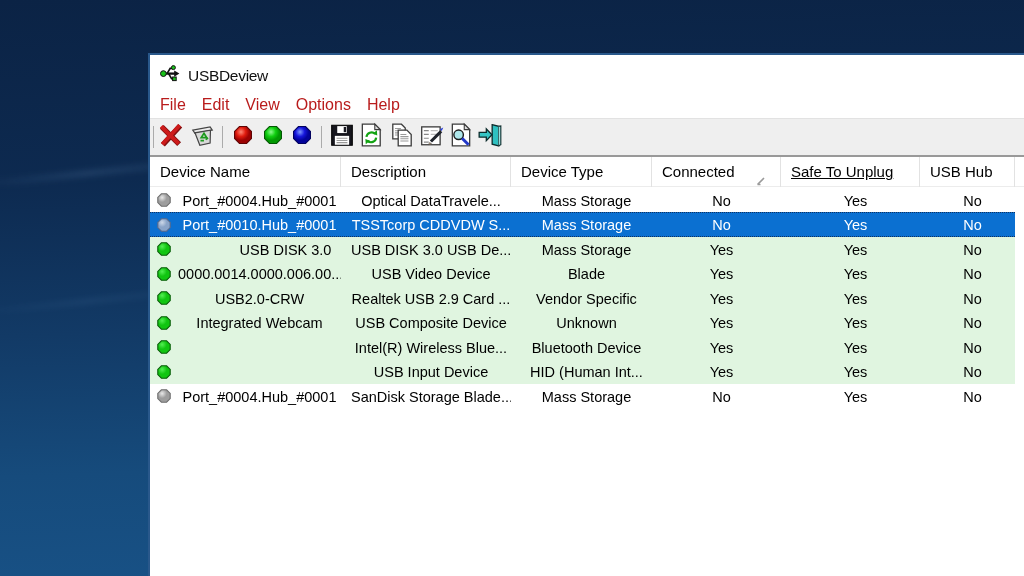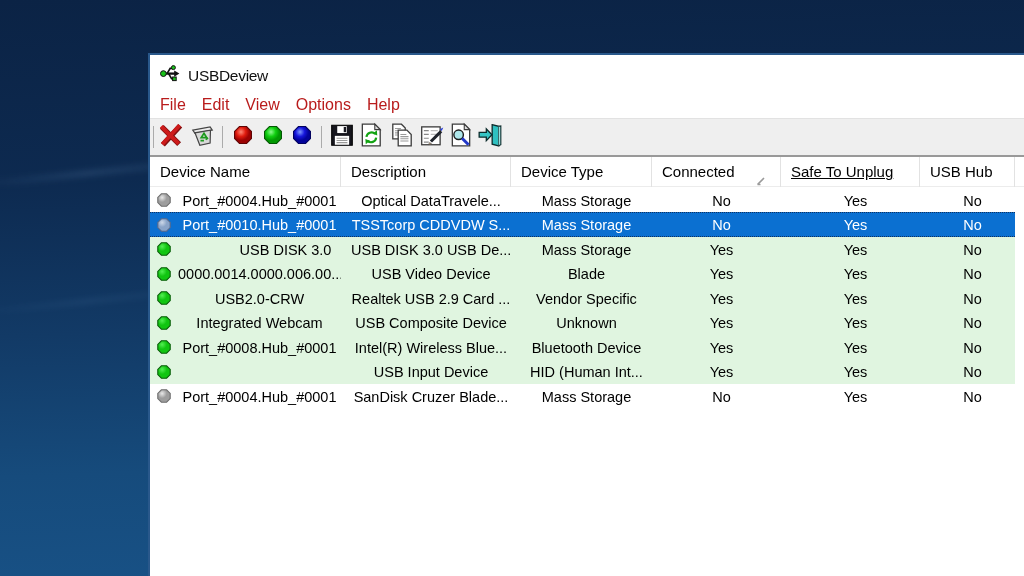--- a/index.html
+++ b/index.html
@@ -351,21 +351,20 @@
         <div class="row connected">
           <span class="row-icon"><svg width="14" height="14" viewBox="0 0 14 14">
               <defs>
                 <radialGradient id="ggreen" cx="35%" cy="30%">
                   <stop offset="0%" stop-color="#53ef53"></stop>
                   <stop offset="75%" stop-color="#11c511"></stop>
                 </radialGradient>
               </defs>
               <polygon points="4.4,0.8 9.6,0.8 13.2,4.4 13.2,9.6 9.6,13.2 4.4,13.2 0.8,9.6 0.8,4.4" fill="url(#ggreen)" stroke="#0a5d0a" stroke-width="1.1"></polygon>
             </svg></span>
-          <div class="cell c0" style="left: 0px; width: 191px;">Port_#0008.Hub_#0001</div>
           <div class="cell c1" style="left: 191px; width: 170px;">Intel(R) Wireless Blue...</div>
           <div class="cell c2" style="left: 361px; width: 141px;">Bluetooth Device</div>
           <div class="cell c3" style="left: 502px; width: 129px;">Yes</div>
           <div class="cell c4" style="left: 631px; width: 139px;">Yes</div>
           <div class="cell c5" style="left: 770px; width: 95px;">No</div>
         </div>
         <div class="row connected">
           <span class="row-icon"><svg width="14" height="14" viewBox="0 0 14 14">
               <defs>
                 <radialGradient id="ggreen" cx="35%" cy="30%">
@@ -385,21 +384,21 @@
           <span class="row-icon"><svg width="14" height="14" viewBox="0 0 14 14">
               <defs>
                 <radialGradient id="ggray" cx="35%" cy="30%">
                   <stop offset="0%" stop-color="#e8e8e8"></stop>
                   <stop offset="75%" stop-color="#9d9d9d"></stop>
                 </radialGradient>
               </defs>
               <polygon points="4.4,0.8 9.6,0.8 13.2,4.4 13.2,9.6 9.6,13.2 4.4,13.2 0.8,9.6 0.8,4.4" fill="url(#ggray)" stroke="#6f6f6f" stroke-width="1.1"></polygon>
             </svg></span>
           <div class="cell c0" style="left: 0px; width: 191px;">Port_#0004.Hub_#0001</div>
-          <div class="cell c1" style="left: 191px; width: 170px;">SanDisk Cruzer Blade...</div>
+          <div class="cell c1" style="left: 191px; width: 170px;">SanDisk Storage Blade...</div>
           <div class="cell c2" style="left: 361px; width: 141px;">Mass Storage</div>
           <div class="cell c3" style="left: 502px; width: 129px;">No</div>
           <div class="cell c4" style="left: 631px; width: 139px;">Yes</div>
           <div class="cell c5" style="left: 770px; width: 95px;">No</div>
         </div>
       </div>
   </div>
 </div>
 
 </body></html>

